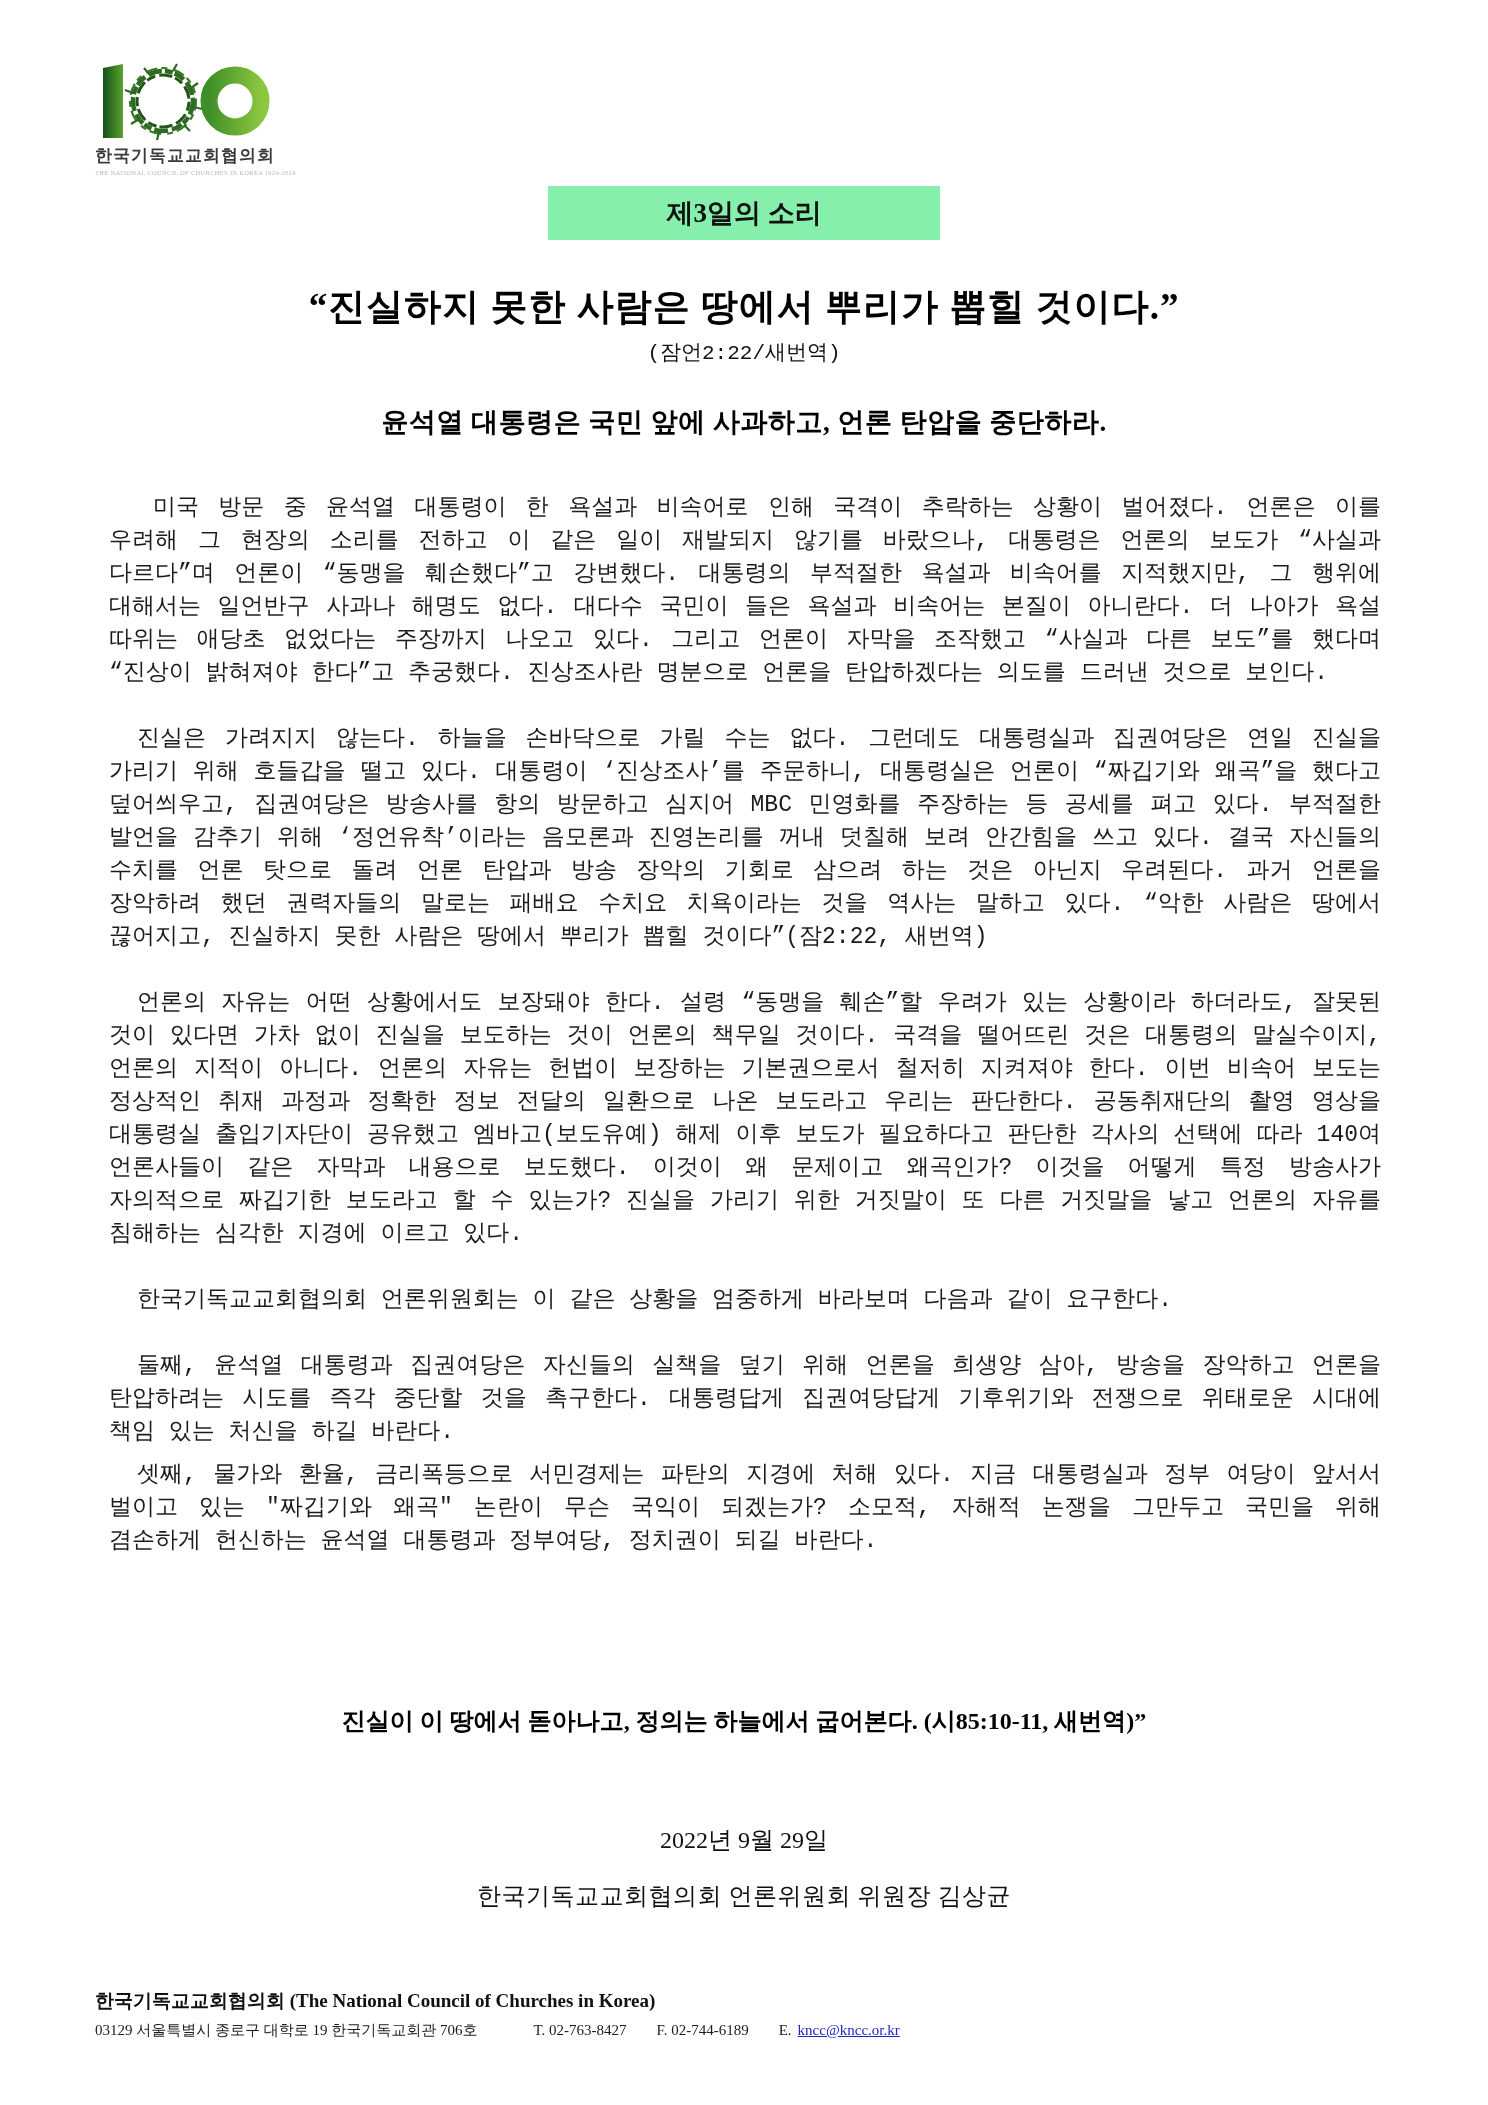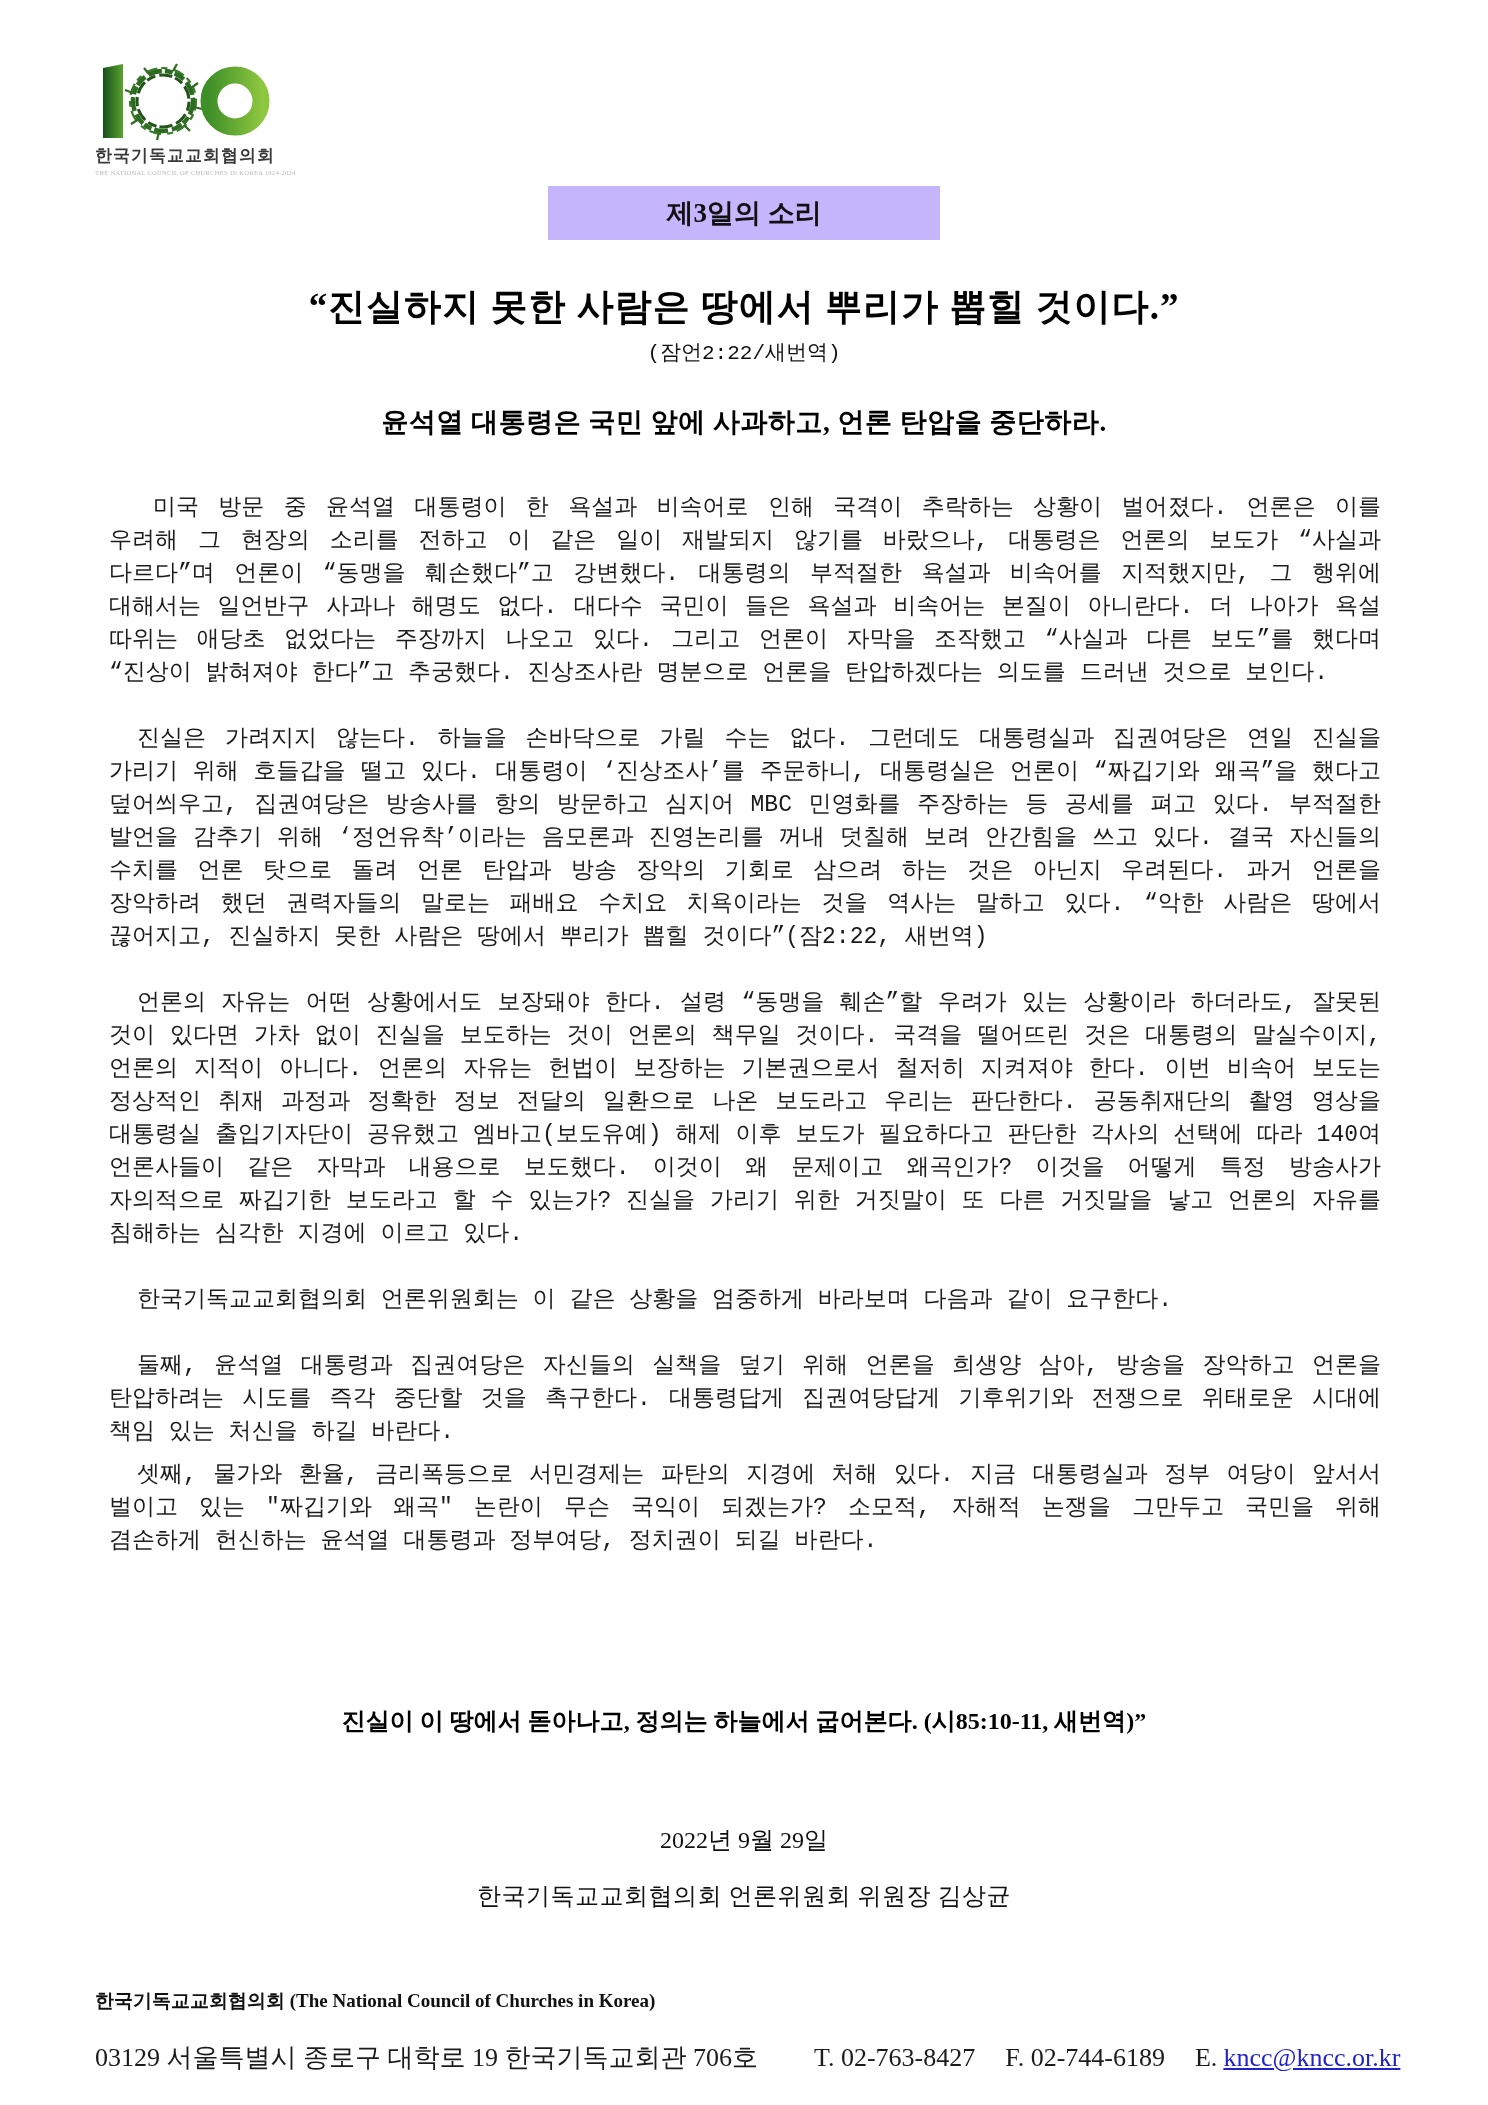--- a/index.html
+++ b/index.html
@@ -8,21 +8,21 @@
     font-family:"Liberation Serif","DejaVu Serif",serif;
     color:#1a1a1a;
   }
   
   .logo{position:absolute;left:95px;top:50px;width:180px;text-align:center;}
   .logo svg{display:block;margin:0 auto;}
   .logo-name{font-weight:bold;font-size:17px;color:#3a3a3a;letter-spacing:1px;margin-top:2px;white-space:nowrap;}
   .logo-caption{font-size:6.5px;color:#b9b9b9;letter-spacing:.3px;margin-top:2px;white-space:nowrap;}
   
   .bulletin-wrap{position:absolute;top:186px;left:0;width:100%;display:flex;justify-content:center;}
-  .bulletin-box{background:#c4b5fd;width:392px;padding:9px 0;text-align:center;
+  .bulletin-box{background:#86efac;width:392px;padding:9px 0;text-align:center;
     font-weight:bold;font-size:27px;color:#111;}
   
   .main-title{position:absolute;top:282px;left:0;width:100%;text-align:center;
     font-size:37px;font-weight:bold;letter-spacing:1px;color:#000;}
   .title-ref{position:absolute;top:338px;left:0;width:100%;text-align:center;font-size:21px;color:#111;font-family:Liberation Mono, monospace;}
   .subtitle{position:absolute;top:404px;left:0;width:100%;text-align:center;
     font-size:27px;font-weight:bold;color:#000;letter-spacing:.5px;}
   
   .body-text{position:absolute;top:482px;left:99px;right:97px;
     font-size:23px;line-height:33px;text-align:justify;color:#1b1b1b;word-break:keep-all;}
@@ -32,21 +32,21 @@
   .indent-1{text-indent:28px;}
   
   .closing-quote{position:absolute;top:1700px;left:0;width:100%;text-align:center;
     font-size:24px;font-weight:bold;line-height:42px;color:#000;}
   .doc-date{position:absolute;top:1824px;left:0;width:100%;text-align:center;font-size:24px;color:#111;}
   .doc-signature{position:absolute;top:1880px;left:0;width:100%;text-align:center;
     font-size:24px;color:#111;letter-spacing:.5px;}
   
   .footer{position:absolute;left:95px;top:1988px;right:60px;}
   .footer-org{font-weight:bold;font-size:19px;color:#111;}
-  .footer-line2{margin-top:26px;font-size:26px;color:#1b1b1b;white-space:nowrap;}
+  .footer-line2{margin-top:7px;font-size:15px;color:#1b1b1b;white-space:nowrap;}
   .footer-address{margin-right:56px;}
   .footer-tel{margin-right:30px;}
   .footer-fax{margin-right:30px;}
   .footer-email-label{margin-right:6px;}
   .footer-email{color:#2222cc;text-decoration:underline;cursor:pointer;}
 </style>
 </head>
 <body>
 
 <div class="logo">

